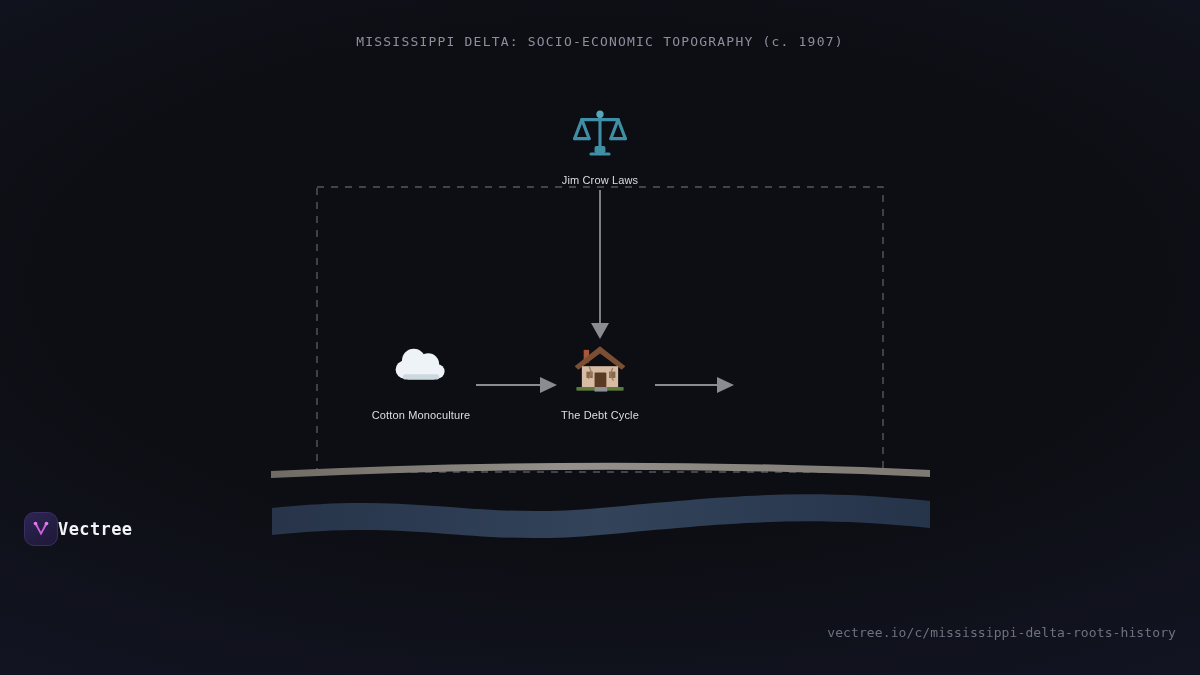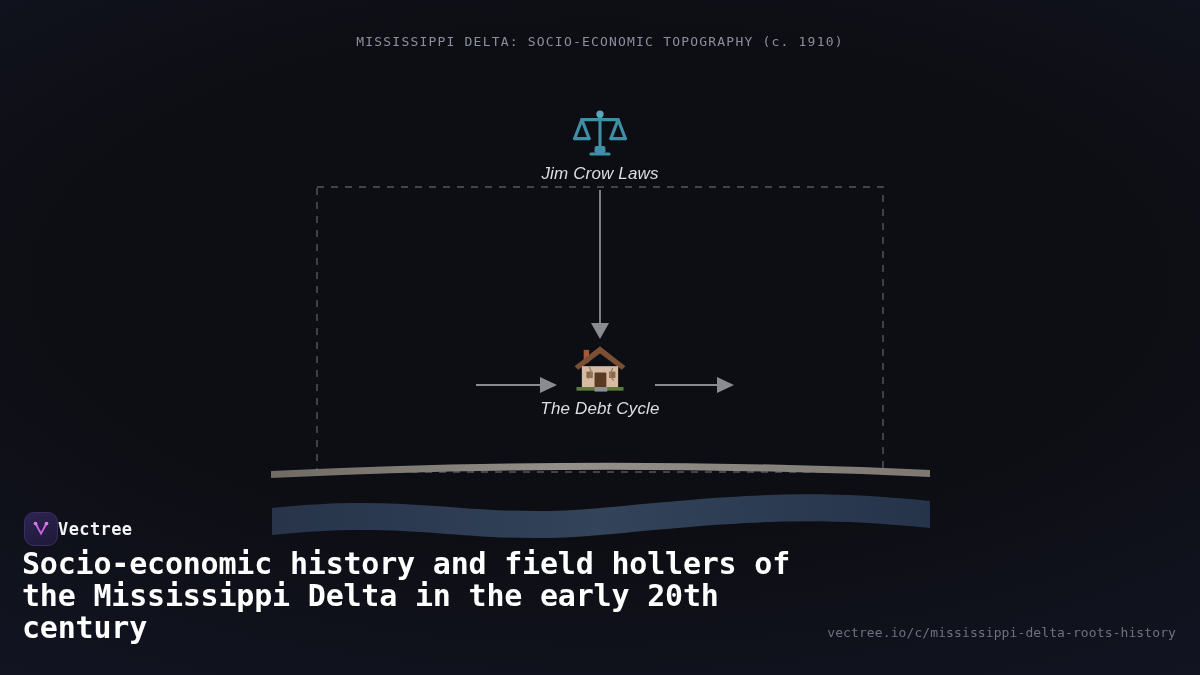--- a/index.html
+++ b/index.html
@@ -53,25 +53,25 @@
   }
   .node .glyph {
     display: block;
     line-height: 1;
     height: 58px;
     font-family: "DejaVu Sans", sans-serif;
   }
   .node .glyph svg { display: block; margin: 0 auto; }
   .node .node-label {
     display: block;
-    font-size: 17px;
+    margin-top: 10px;
+    font-size: 11px;
     color: #dcdee3;
     letter-spacing: 0.15px;
     white-space: nowrap;
-    font-style: italic;
   }
 
   #node-jimcrow { left: 600px; top: 106px; }
   #node-cotton  { left: 421px; top: 341px; }
   #node-debt    { left: 600px; top: 341px; }
   #node-hollers { left: 779px; top: 341px; }
 
   
   .brand-row {
     position: absolute;
@@ -157,21 +157,21 @@
       <line x1="655" y1="385" x2="719" y2="385" stroke="#8a8c92" stroke-width="1.8"></line>
       <polygon points="734,385 717,377 717,393" fill="#8a8c92"></polygon>
     </g>
 
     <path d="M271,471 Q600,455 930,470 L930,477 Q600,462 271,478 Z" fill="url(#leveeGrad)"></path>
 
     <path d="M272,508 C420,492 470,520 600,508 C730,496 800,488 930,501
              L930,528 C800,515 730,523 600,535 C470,547 420,519 272,535 Z" fill="url(#riverGrad)"></path>
   </svg>
 
-  <div class="diagram-title">MISSISSIPPI DELTA: SOCIO-ECONOMIC TOPOGRAPHY (c. 1910)</div>
+  <div class="diagram-title">MISSISSIPPI DELTA: SOCIO-ECONOMIC TOPOGRAPHY (c. 1907)</div>
 
   <div class="node" id="node-jimcrow">
     <span class="glyph">
       <svg width="58" height="58" viewBox="0 0 64 64">
         <g fill="none" stroke="#3f8fa6" stroke-width="3.4" stroke-linecap="round">
           <line x1="32" y1="9" x2="32" y2="50"></line>
           <line x1="12" y1="15" x2="52" y2="15"></line>
           <line x1="12" y1="15" x2="4" y2="36"></line>
           <line x1="12" y1="15" x2="20" y2="36"></line>
           <line x1="52" y1="15" x2="44" y2="36"></line>
@@ -180,20 +180,37 @@
           <line x1="44" y1="36" x2="60" y2="36"></line>
           <line x1="22" y1="53" x2="42" y2="53"></line>
         </g>
         <circle cx="32" cy="9" r="4" fill="#56a8bd"></circle>
         <rect x="26" y="44" width="12" height="8" rx="2" fill="#3f8fa6"></rect>
       </svg>
     </span>
     <span class="node-label">Jim Crow Laws</span>
   </div>
 
+  <div class="node" id="node-cotton">
+    <span class="glyph">
+      <svg width="58" height="50" viewBox="0 0 64 52">
+        <g fill="#eef3f7">
+          <circle cx="24" cy="20" r="13"></circle>
+          <circle cx="40" cy="24" r="12"></circle>
+          <circle cx="14" cy="30" r="10"></circle>
+          <circle cx="50" cy="32" r="8"></circle>
+          <rect x="12" y="28" width="40" height="13" rx="6.5"></rect>
+        </g>
+        <g fill="#cdd9e0">
+          <rect x="12" y="35" width="40" height="6" rx="3"></rect>
+        </g>
+      </svg>
+    </span>
+    <span class="node-label">Cotton Monoculture</span>
+  </div>
 
   <div class="node" id="node-debt">
     <span class="glyph">
       <svg width="58" height="54" viewBox="0 0 64 56">
         <rect x="14" y="8" width="6" height="14" fill="#a8563a"></rect>
         <polygon points="32,4 60,26 56,30 32,12 8,30 4,26" fill="#7a4f33"></polygon>
         <rect x="12" y="26" width="40" height="24" fill="#d8bba4"></rect>
         <rect x="12" y="26" width="40" height="24" fill="none" stroke="#b39madd"></rect>
         <g fill="#5b3a24">
           <rect x="26" y="33" width="13" height="17" rx="1"></rect>
@@ -222,17 +239,16 @@
           <path d="M6 6 L8 9"></path>
           <path d="M18 6 L16 9"></path>
         </g>
         <circle cx="6" cy="6" r="2" fill="#e07ef0"></circle>
         <circle cx="18" cy="6" r="2" fill="#e07ef0"></circle>
       </svg>
     </span>
     <span class="brand-name">Vectree</span>
   </div>
 
-  <h1 class="headline">Socio-economic history and field hollers of the Mississippi Delta in the early 20th century</h1>
 
   <div class="source-url">vectree.io/c/mississippi-delta-roots-history</div>
 
 </div>
 
 </body></html>

